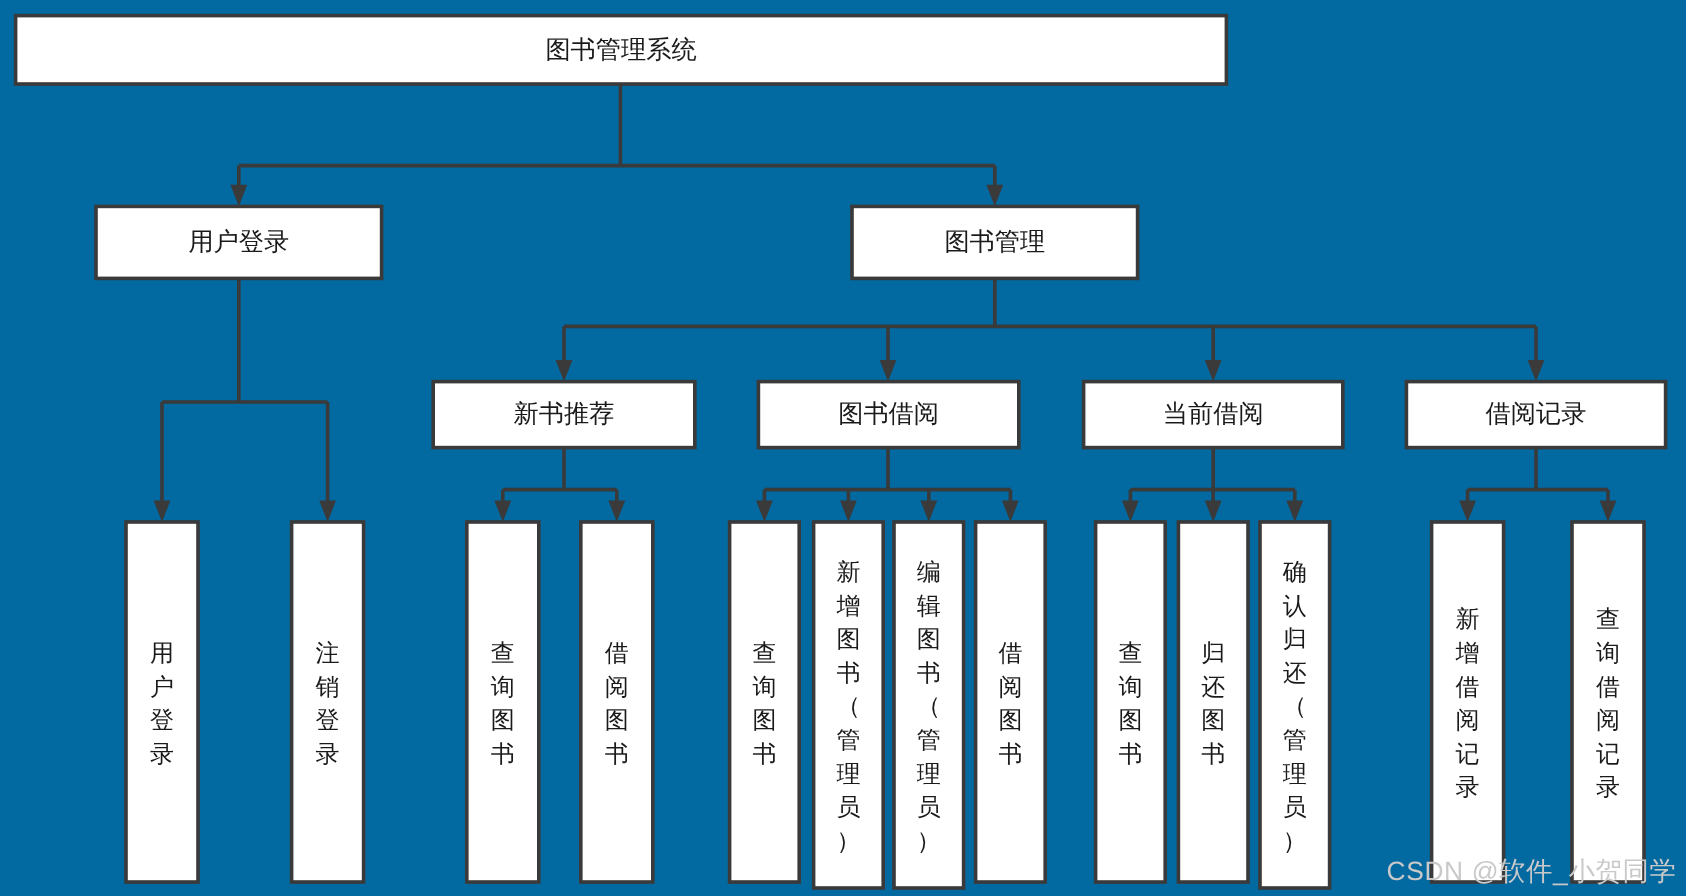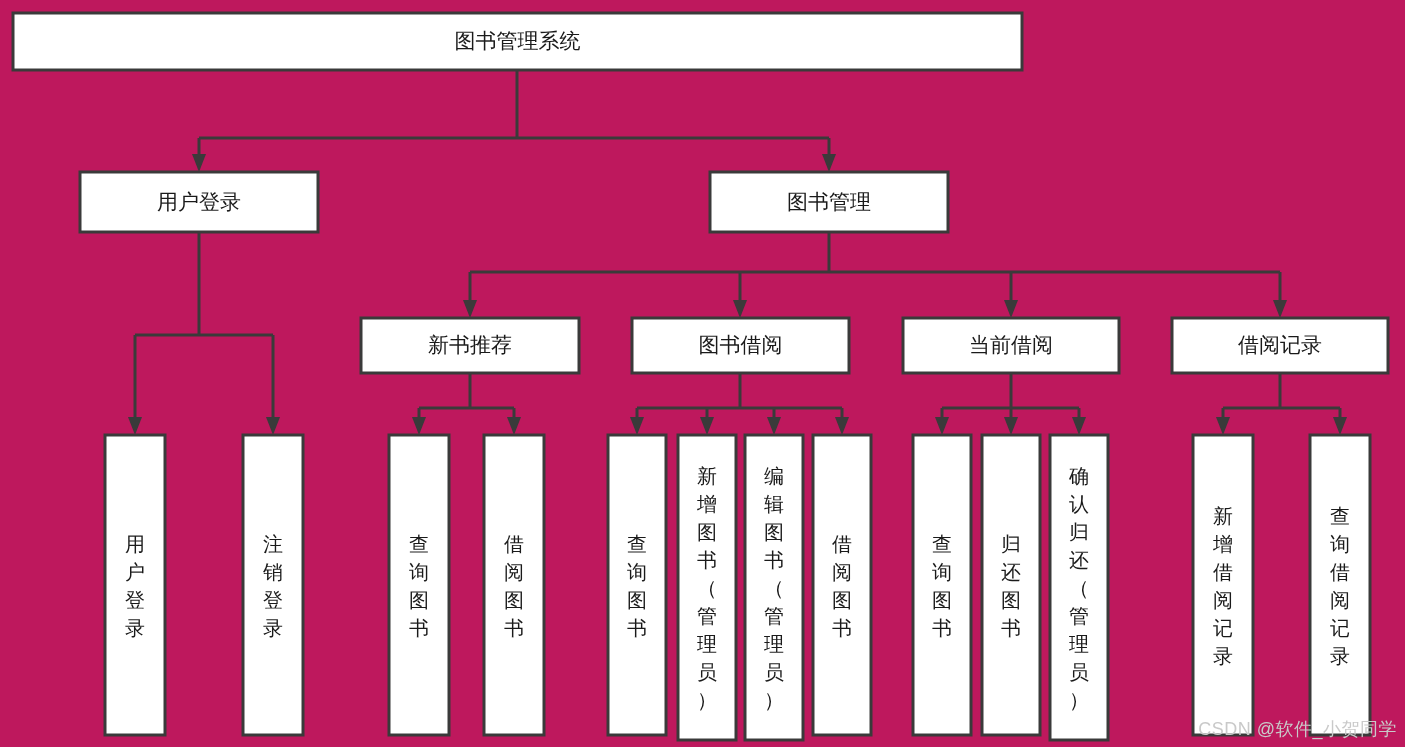--- a/index.html
+++ b/index.html
@@ -11,21 +11,21 @@
   body {
     width: 1405px;
     height: 747px;
     font-family: "Liberation Sans", "DejaVu Sans", sans-serif;
     overflow: hidden;
   }
   #diagram-root {
     position: relative;
     width: 1405px;
     height: 747px;
-    background: #be185d;
+    background: #0369a1;
   }
   svg#diagram-svg {
     position: absolute;
     left: 0;
     top: 0;
     width: 1405px;
     height: 747px;
     display: block;
   }
   .node-box {
@@ -53,21 +53,21 @@
   }
   .arrow-head {
     fill: #3a3a3a;
     stroke: none;
   }
   .watermark {
     position: absolute;
     right: 8px;
     bottom: 6px;
     color: #c9c9c9;
-    font-size: 18px;
+    font-size: 22px;
     font-family: "Liberation Sans", "DejaVu Sans", sans-serif;
     white-space: nowrap;
     letter-spacing: 0.5px;
     user-select: none;
   }
 </style>
 </head>
 <body>
 
 <div id="diagram-root">

